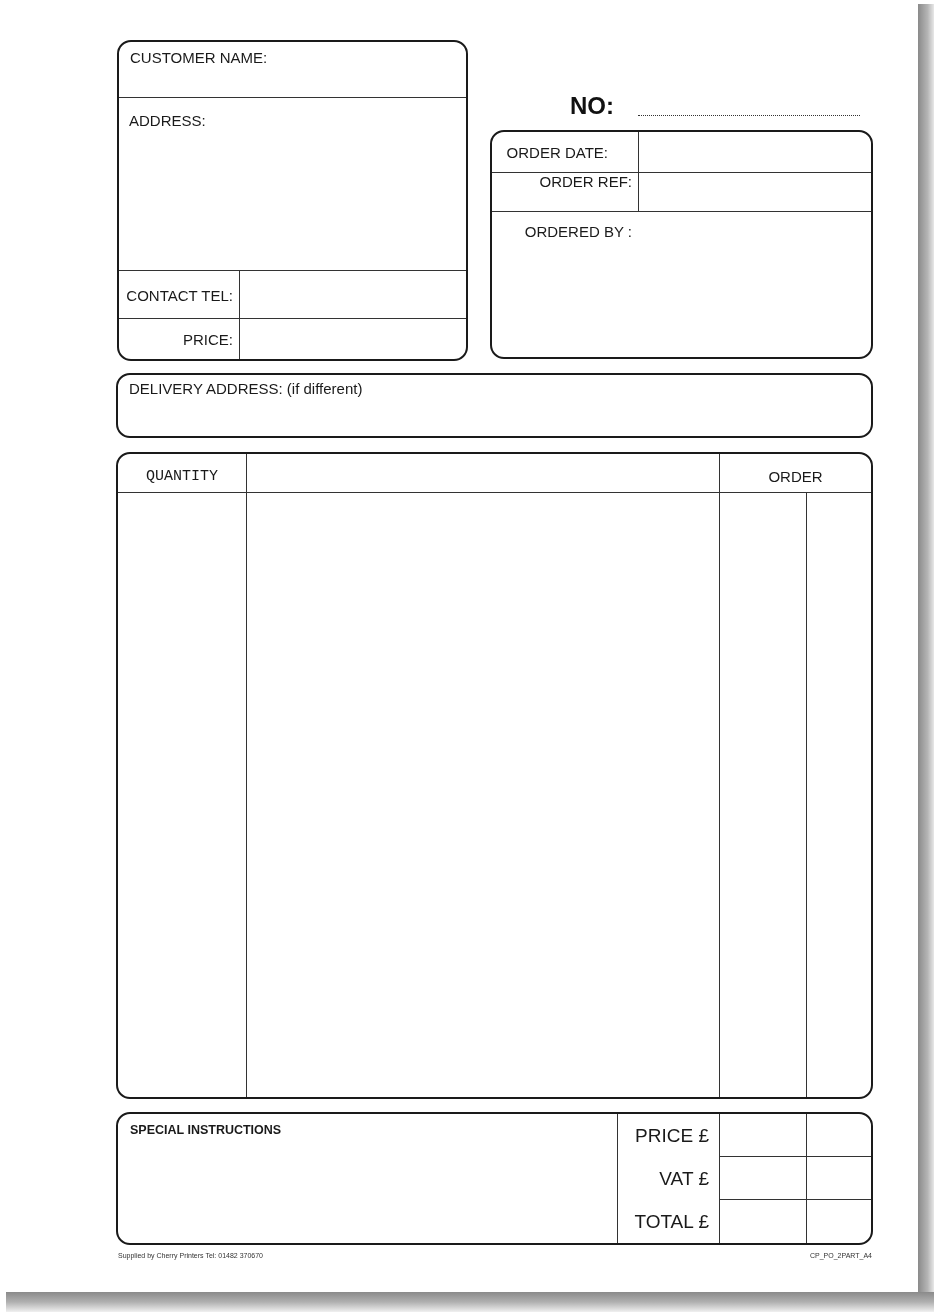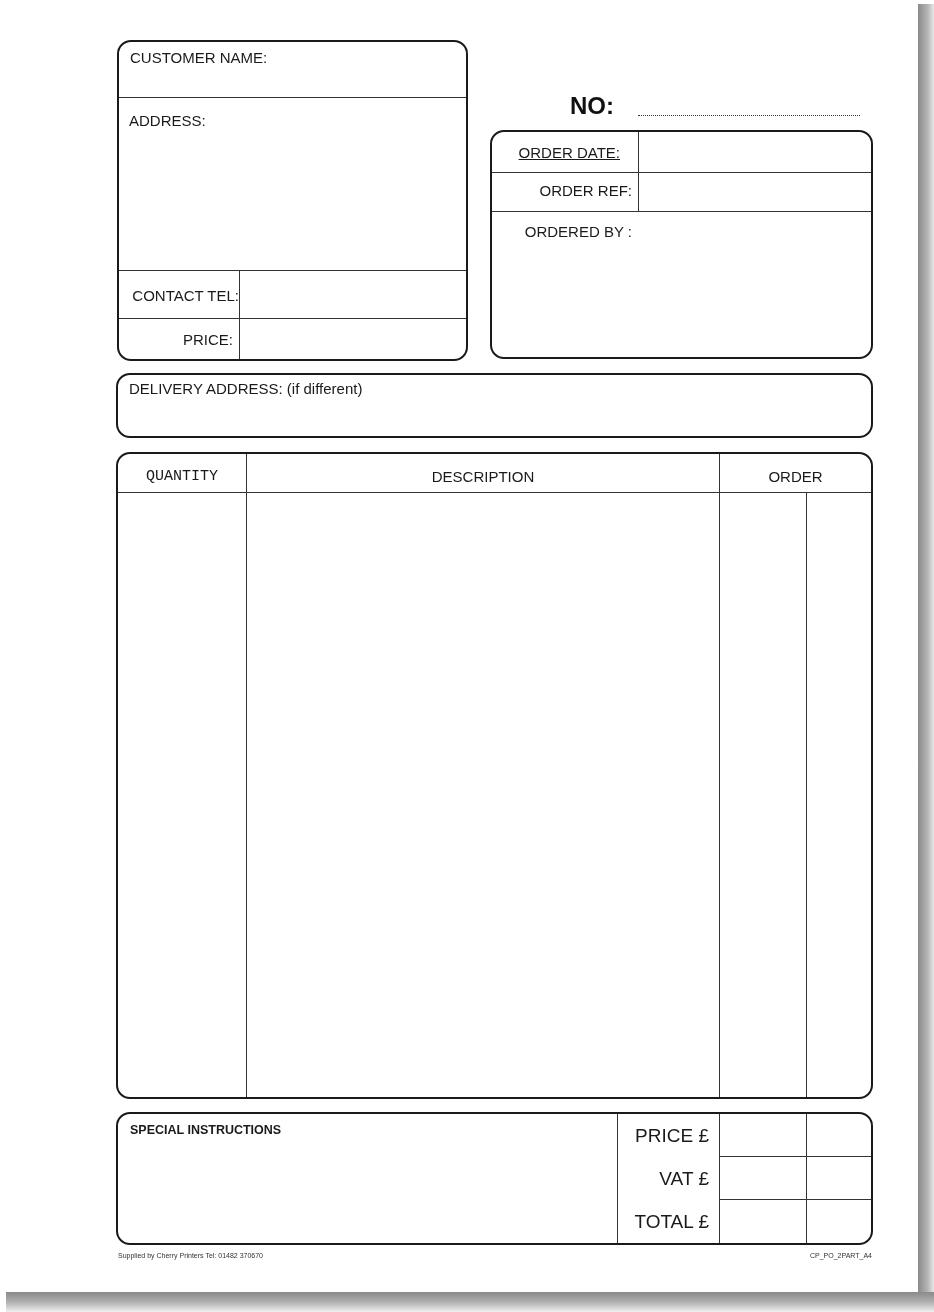--- a/index.html
+++ b/index.html
@@ -47,51 +47,50 @@
 <div class="paper">
 
   <div class="box" style="left:117px; top:40px; width:351px; height:321px;"></div>
   <div class="lbl" style="left:130px; top:49px;">CUSTOMER NAME:</div>
   <div style="position:absolute; left:272px; top:44px; width:190px; height:52px;"></div>
   <div class="hline" style="left:119px; top:97px; width:347px;"></div>
   <div class="lbl" style="left:129px; top:112px;">ADDRESS:</div>
   <div style="position:absolute; left:121px; top:135px; width:343px; height:134px;"></div>
   <div class="hline" style="left:119px; top:270px; width:347px;"></div>
   <div class="vline" style="left:239px; top:271px; height:88px;"></div>
-  <div class="lbl right" style="left:119px; top:287px; width:114px;margin-left:6px;">CONTACT TEL:</div>
+  <div class="lbl right" style="left:119px; top:287px; width:114px;">CONTACT TEL:</div>
   <div style="position:absolute; left:242px; top:273px; width:222px; height:44px;"></div>
   <div class="hline" style="left:119px; top:318px; width:347px;"></div>
   <div class="lbl right" style="left:119px; top:331px; width:114px;">PRICE:</div>
   <div style="position:absolute; left:242px; top:320px; width:222px; height:38px;"></div>
 
   <div class="no-label">NO:</div>
   <div class="no-dots"></div>
 
   <div class="box" style="left:490px; top:130px; width:383px; height:229px;"></div>
   <div class="vline" style="left:638px; top:132px; height:79px;"></div>
-  <div class="lbl right" style="left:480px; top:144px; width:140px;text-decoration:underline;">ORDER DATE:</div>
+  <div class="lbl right" style="left:468px; top:144px; width:140px;">ORDER DATE:</div>
   <div style="position:absolute; left:641px; top:134px; width:228px; height:37px;"></div>
   <div class="hline" style="left:492px; top:172px; width:379px;"></div>
-  <div class="lbl right" style="left:492px; top:182px; width:140px;">ORDER REF:</div>
+  <div class="lbl right" style="left:492px; top:173px; width:140px;">ORDER REF:</div>
   <div style="position:absolute; left:641px; top:174px; width:228px; height:36px;"></div>
   <div class="hline" style="left:492px; top:211px; width:379px;"></div>
   <div class="lbl right" style="left:492px; top:223px; width:140px;">ORDERED BY :</div>
   <div style="position:absolute; left:495px; top:245px; width:372px; height:108px;"></div>
 
   <div class="box" style="left:116px; top:373px; width:757px; height:65px;"></div>
   <div class="lbl" style="left:129px; top:380px;">DELIVERY ADDRESS: (if different)</div>
   <div style="position:absolute; left:121px; top:400px; width:747px; height:33px;"></div>
 
   <div class="box" style="left:116px; top:452px; width:757px; height:647px;"></div>
   <div class="vline" style="left:246px; top:454px; height:643px;"></div>
   <div class="vline" style="left:719px; top:454px; height:643px;"></div>
   <div class="vline" style="left:806px; top:493px; height:604px;"></div>
   <div class="hline" style="left:118px; top:492px; width:753px;"></div>
   <div class="lbl" style="left:118px; top:468px; width:128px; text-align:center;font-family:Liberation Mono, monospace;">QUANTITY</div>
-  <div class="lbl" style="left:247px; top:468px; width:472px; text-align:center;">DESCRIPTION</div>
   <div class="lbl" style="left:720px; top:468px; width:151px; text-align:center;">ORDER</div>
   <div style="position:absolute; left:120px; top:496px; width:124px; height:598px;"></div>
   <div style="position:absolute; left:250px; top:496px; width:466px; height:598px;"></div>
   <div style="position:absolute; left:722px; top:496px; width:82px; height:598px;"></div>
   <div style="position:absolute; left:809px; top:496px; width:60px; height:598px;"></div>
 
   <div class="box" style="left:116px; top:1112px; width:757px; height:133px;"></div>
   <div class="lbl" style="left:130px; top:1123px; font-size:12.5px; font-weight:bold;">SPECIAL INSTRUCTIONS</div>
   <div style="position:absolute; left:121px; top:1142px; width:492px; height:98px;"></div>
   <div class="vline" style="left:617px; top:1114px; height:129px;"></div>

